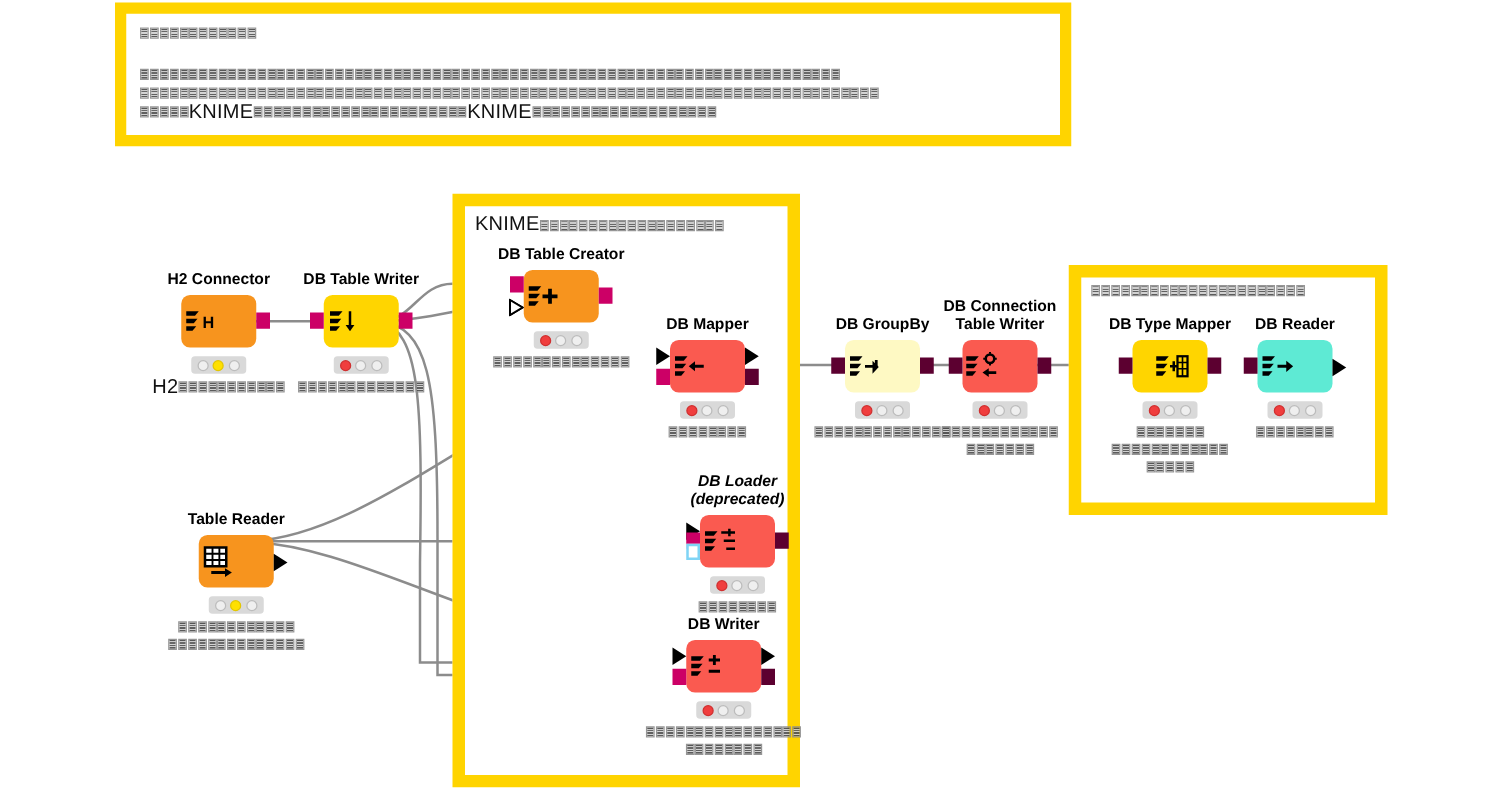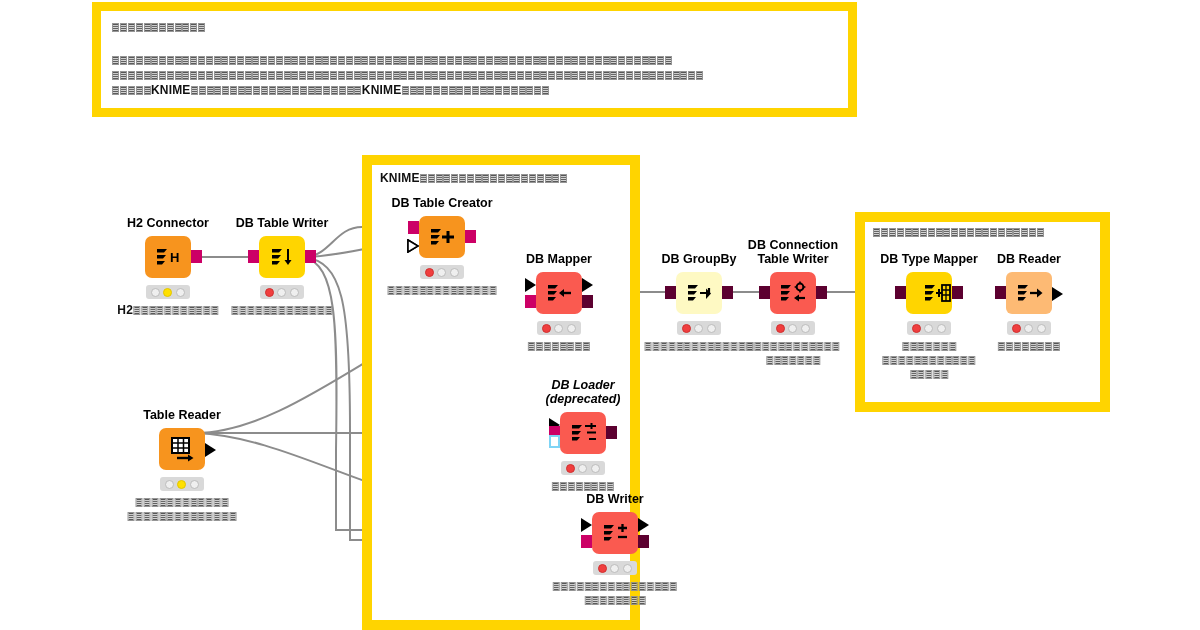--- a/index.html
+++ b/index.html
@@ -32,21 +32,21 @@
 
   
   .annotation {
     position:absolute;
     background:#ffffff;
     border:9px solid #FFD400;
   }
   .annotation .anno-line { margin-bottom:2px; line-height:13px; white-space:nowrap; }
   .anno-title { margin-bottom:20px !important; }
   .latin-inline {
-    font-size:12px; color:#111; font-weight:700;
+    font-size:16px; color:#111; font-weight:400;
     vertical-align:middle; letter-spacing:.2px;
   }
 
   
   .group {
     position:absolute;
     background:#ffffff;
     border:10px solid #FFD400;
   }
   .group-label {
@@ -67,23 +67,23 @@
     left:50%; transform:translateX(-50%);
     bottom:100%;
     margin-bottom:6px;
     text-align:center;
     white-space:nowrap;
     font-size:12.5px; font-weight:bold; color:#000;
     line-height:14px;
   }
   .node-body {
     position:relative;
-    width:46px; height:42px;
+    width:60px; height:42px;
     border-radius:7px;
-    display:flex; align-items:center; justify-content:center;
+    display:flex; align-items:center; justify-content:flex-start;
   }
   .node-body svg { display:block; }
 
   .port { position:absolute; }
   .port.sq {
     width:11px; height:13px;
   }
 
   .status {
     position:absolute;
@@ -700,21 +700,21 @@
                 <i></i>
                 <i></i>
                 <i></i>
                 <i></i>
                 <i></i>
               </span></span>
           </div>
         </div>
       </div>
       <div class="node" style="left: 1006px; top: 272px;">
-        <div class="node-body" style="background: #fdba74; border-radius: 6px;">
+        <div class="node-body" style="background: #5eead4;">
           <div class="node-title">DB Reader</div>
           <span>
             <svg width="30" height="30" viewBox="0 0 30 30">
               <path d="M 4 7 L 14 7 L 11 10.5 L 4 10.5 Z" fill="#000"></path>
               <path d="M 4 13 L 13 13 L 10 16.5 L 4 16.5 Z" fill="#000"></path>
               <path d="M 4 19 L 12 19 L 9 22.5 L 4 22.5 Z" fill="#000"></path>
               <path d="M 16 15 L 26 15" stroke="#000" stroke-width="2.3"></path>
               <path d="M 23 10.5 L 28.5 15 L 23 19.5 Z" fill="#000"></path>
             </svg>
           </span>
@@ -818,21 +818,21 @@
                 <i></i>
                 <i></i>
                 <i></i>
                 <i></i>
                 <i></i>
                 <i></i>
               </span></span>
           </div>
         </div>
       </div>
-      <div class="node" style="left: 592px; top: 512px; border-radius: 9px;">
+      <div class="node" style="left: 549px; top: 512px; border-radius: 9px;">
         <div class="node-body" style="background: rgb(250, 90, 80);">
           <div class="node-title">DB Writer</div>
           <span>
             <svg width="30" height="30" viewBox="0 0 30 30">
               <path d="M 4 7 L 14 7 L 11 10.5 L 4 10.5 Z" fill="#000"></path>
               <path d="M 4 13 L 13 13 L 10 16.5 L 4 16.5 Z" fill="#000"></path>
               <path d="M 4 19 L 12 19 L 9 22.5 L 4 22.5 Z" fill="#000"></path>
               <path d="M 22.5 6 L 22.5 14 M 18 10 L 27 10" stroke="#000" stroke-width="2.3"></path>
               <path d="M 18 19 L 27 19" stroke="#000" stroke-width="2.3"></path>
             </svg>

